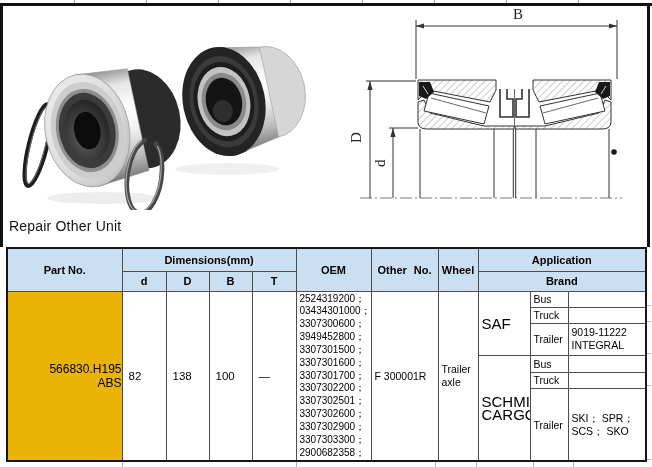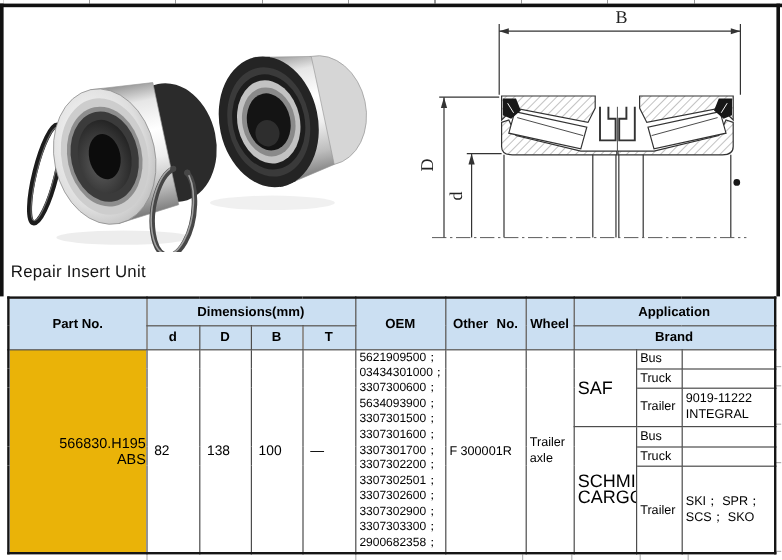--- a/index.html
+++ b/index.html
@@ -176,21 +176,21 @@
   <line class="dline" x1="40" y1="79" x2="40" y2="196"></line>
   <polygon points="40,79 37.4,88 42.6,88" fill="#333"></polygon>
   <text class="dimtext" transform="translate(31,141) rotate(-90)">D</text>
 
   <line class="dline" x1="59" y1="126" x2="88" y2="126"></line>
   <line class="dline" x1="63" y1="126" x2="63" y2="196"></line>
   <polygon points="63,126 60.4,135 65.6,135" fill="#333"></polygon>
   <text class="dimtext" transform="translate(55,165) rotate(-90)" font-size="13.5">d</text>
 </svg>
 
-<div class="page-title">Repair Insert Unit</div>
+<div class="page-title">Repair Other Unit</div>
 
 <table class="spec">
   <colgroup>
     <col style="width:115px">
       <col style="width:44px">
       <col style="width:43px">
       <col style="width:43px">
     <col style="width:44px">
       <col style="width:75px">
       <col style="width:67px">
@@ -215,24 +215,24 @@
     <th>T</th>
     <th colspan="3">Brand</th>
   </tr>
   <tr class="rh16">
     <td rowspan="6" class="part-cell">566830.H195 ABS</td>
     <td rowspan="6" class="dim-val">82</td>
     <td rowspan="6" class="dim-val">138</td>
     <td rowspan="6" class="dim-val">100</td>
     <td rowspan="6" class="dim-val">—</td>
     <td rowspan="6" class="oem-cell">
-      <div>5621909500；</div>
+      <div>2524319200；</div>
       <div>03434301000；</div>
       <div>3307300600；</div>
-      <div>5634093900；</div>
+      <div>3949452800；</div>
       <div>3307301500；</div>
       <div>3307301600；</div>
       <div>3307301700；</div>
       <div>3307302200；</div>
       <div>3307302501；</div>
       <div>3307302600；</div>
       <div>3307302900；</div>
       <div>3307303300；</div>
       <div>2900682358；</div>
     </td>

